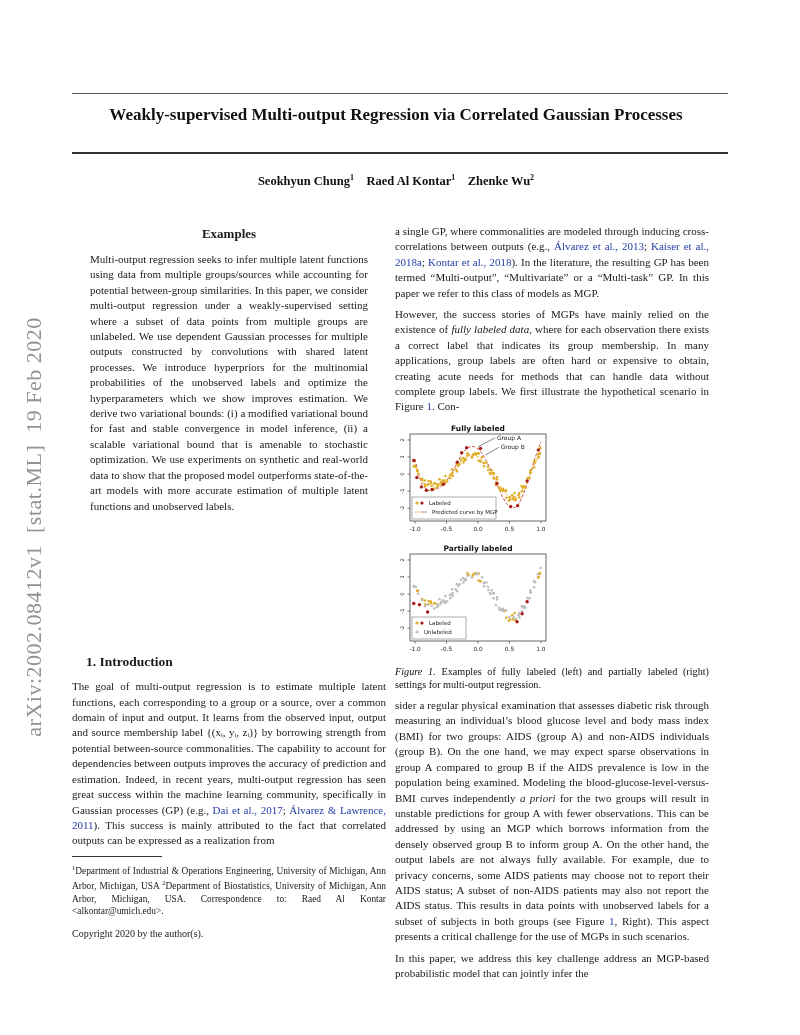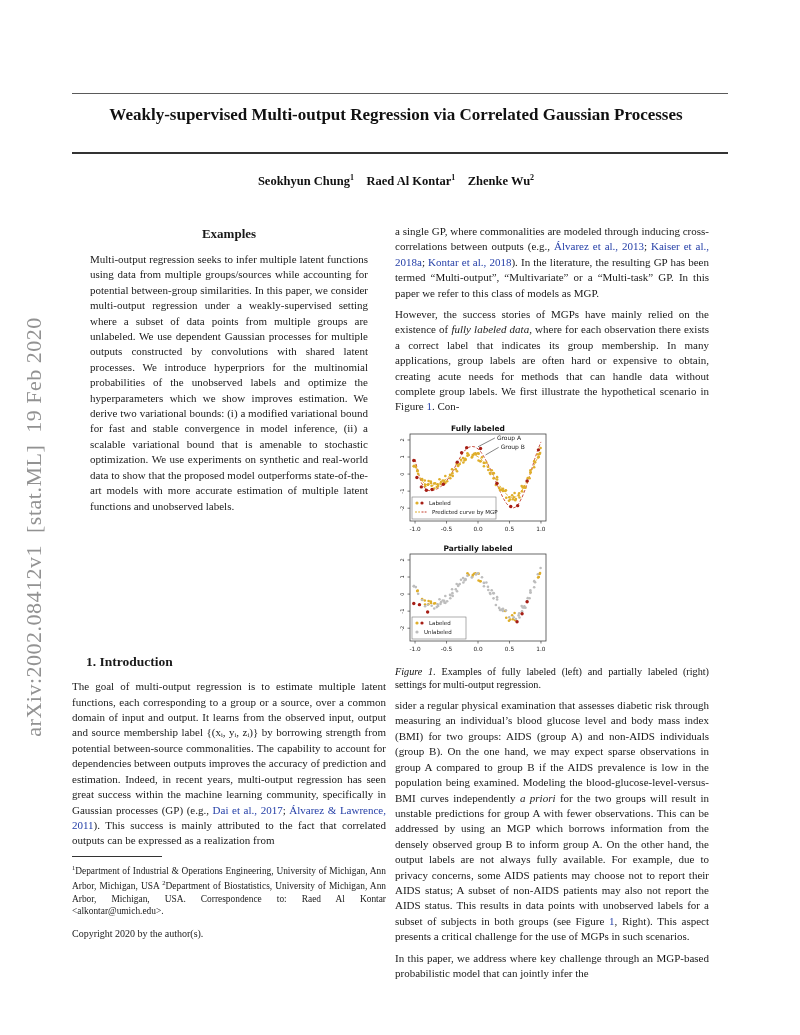--- a/index.html
+++ b/index.html
@@ -415,16 +415,16 @@
             <text x="34" y="82" font-size="5.5" fill="#222">Labeled</text>
             <circle cx="22" cy="89" r="1.6" fill="#BDBDBD"></circle>
             <text x="29" y="91" font-size="5.5" fill="#222">Unlabeled</text>
           </svg>
       </div>
       <div class="caption"><em>Figure 1.</em> Examples of fully labeled (left) and partially labeled (right) settings for multi-output regression.</div>
     </div>
     <div class="gap"></div>
     <p class="body-p">sider a regular physical examination that assesses diabetic risk through measuring an individual’s blood glucose level and body mass index (BMI) for two groups: AIDS (group A) and non-AIDS individuals (group B). On the one hand, we may expect sparse observations in group A compared to group B if the AIDS prevalence is low in the population being examined. Modeling the blood-glucose-level-versus-BMI curves independently <em>a priori</em> for the two groups will result in unstable predictions for group A with fewer observations. This can be addressed by using an MGP which borrows information from the densely observed group B to inform group A. On the other hand, the output labels are not always fully available. For example, due to privacy concerns, some AIDS patients may choose not to report their AIDS status; A subset of non-AIDS patients may also not report the AIDS status. This results in data points with unobserved labels for a subset of subjects in both groups (see Figure <span class="cite">1</span>, Right). This aspect presents a critical challenge for the use of MGPs in such scenarios.</p>
     <div class="gap"></div>
-    <p class="body-p">In this paper, we address where key challenge through an MGP-based probabilistic model that can jointly infer the</p>
+    <p class="body-p">In this paper, we address this key challenge address an MGP-based probabilistic model that can jointly infer the</p>
   </div>
 
 </div>
 
 </body></html>

